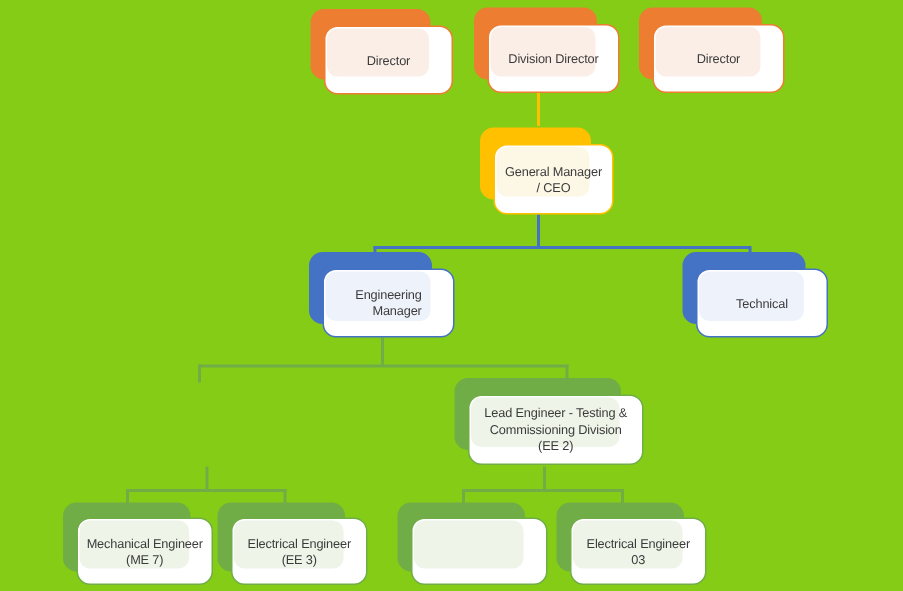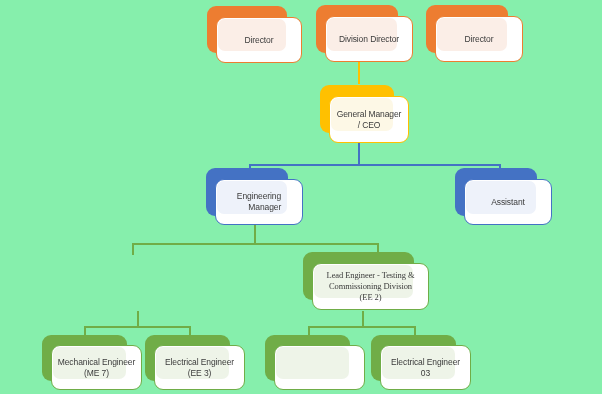--- a/index.html
+++ b/index.html
@@ -8,21 +8,21 @@
     padding: 0;
     background: #ffffff;
   }
   body {
     font-family: "Liberation Sans", sans-serif;
   }
   #chart-root {
     position: relative;
     width: 602px;
     height: 394px;
-    background: #86efac;
+    background: #84cc16;
     overflow: hidden;
   }
 
   
   .conn {
     position: absolute;
     background: #4472c4;
   }
   .conn.gold    { background: #ffc000; }
   .conn.blue    { background: #4472c4; }
@@ -150,29 +150,29 @@
     <div class="card" style="left:9px; top:11px; width:88px; height:46px;"></div>
     <div class="tint" style="left:11px; top:13px; width:70px; height:33px;"></div>
     <div class="label" style="left:9px; top:11px; width:88px; height:46px;text-align:right;">Engineering
 Manager</div>
   </div>
 
   <div class="node v-blue" style="left:455px; top:168px; width:98px; height:59px;">
     <div class="plate" style="width:82px; height:48px;"></div>
     <div class="card" style="left:9px; top:11px; width:88px; height:46px;"></div>
     <div class="tint" style="left:11px; top:13px; width:70px; height:33px;"></div>
-    <div class="label" style="left:9px; top:11px; width:88px; height:46px;">Assistant</div>
+    <div class="label" style="left:9px; top:11px; width:88px; height:46px;">Technical</div>
   </div>
 
 
   <div class="node v-green" style="left:303px; top:252px; width:128px; height:60px;">
     <div class="plate" style="width:111px; height:48px;"></div>
     <div class="card" style="left:9px; top:11px; width:117px; height:47px;"></div>
     <div class="tint" style="left:11px; top:13px; width:99px; height:33px;"></div>
-    <div class="label" style="left:9px; top:11px; width:117px; height:47px;font-family:Liberation Serif, serif;">Lead Engineer - Testing &amp;
+    <div class="label" style="left:9px; top:11px; width:117px; height:47px;">Lead Engineer - Testing &amp;
 Commissioning Division
 (EE 2)</div>
   </div>
 
   <div class="node v-green" style="left:42px; top:335px; width:101px; height:57px;">
     <div class="plate" style="width:85px; height:46px;"></div>
     <div class="card" style="left:9px; top:10px; width:91px; height:45px;"></div>
     <div class="tint" style="left:11px; top:12px; width:73px; height:32px;"></div>
     <div class="label" style="left:9px; top:10px; width:91px; height:45px;">Mechanical Engineer
 (ME 7)</div>

